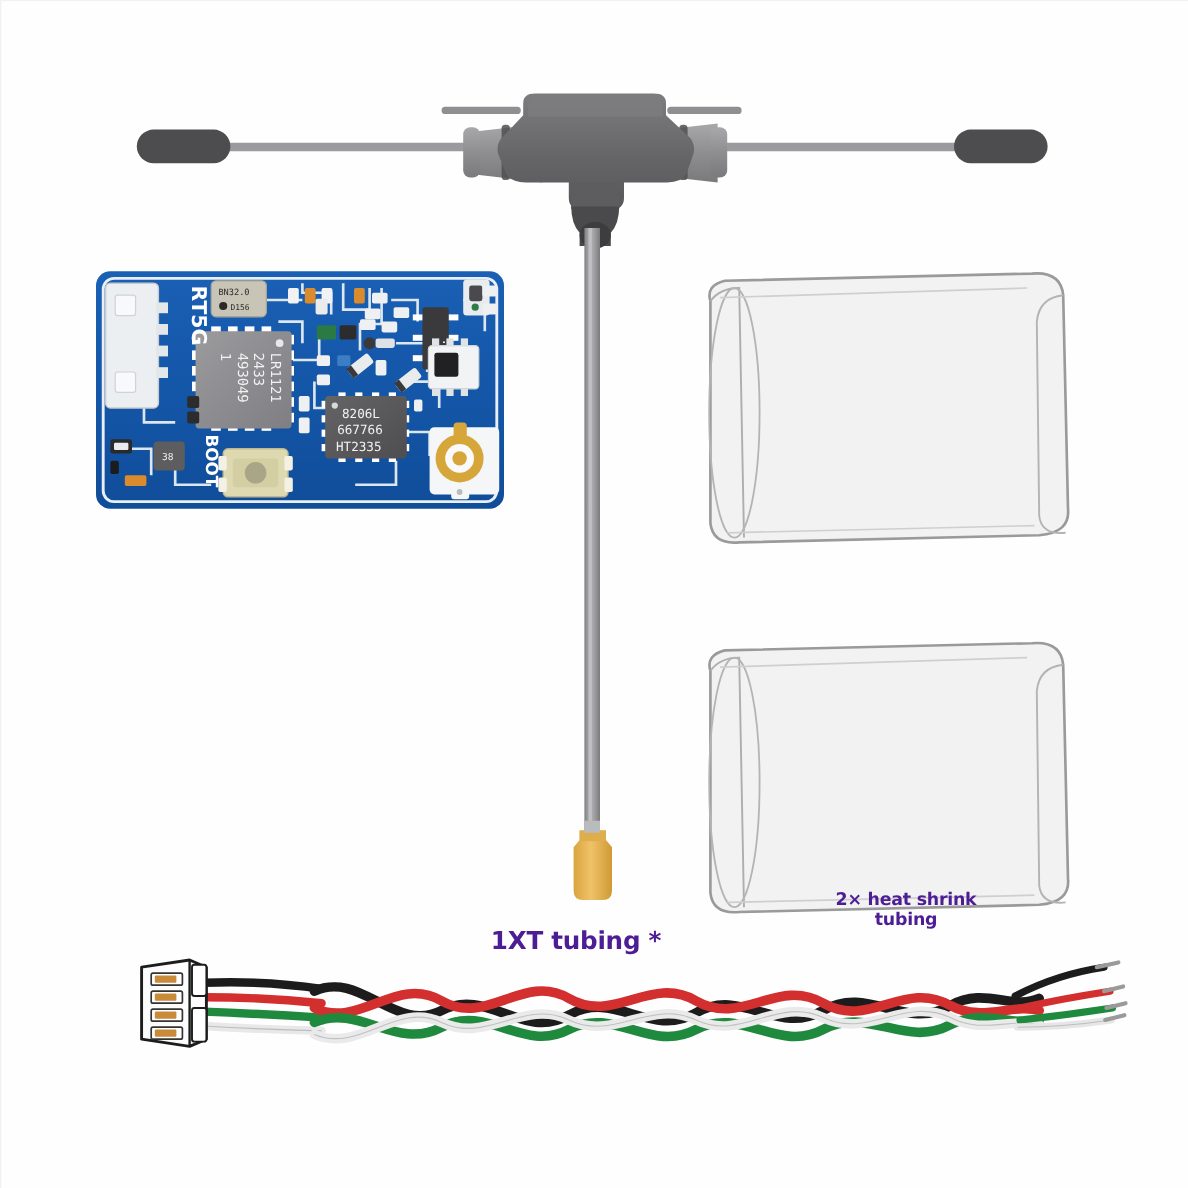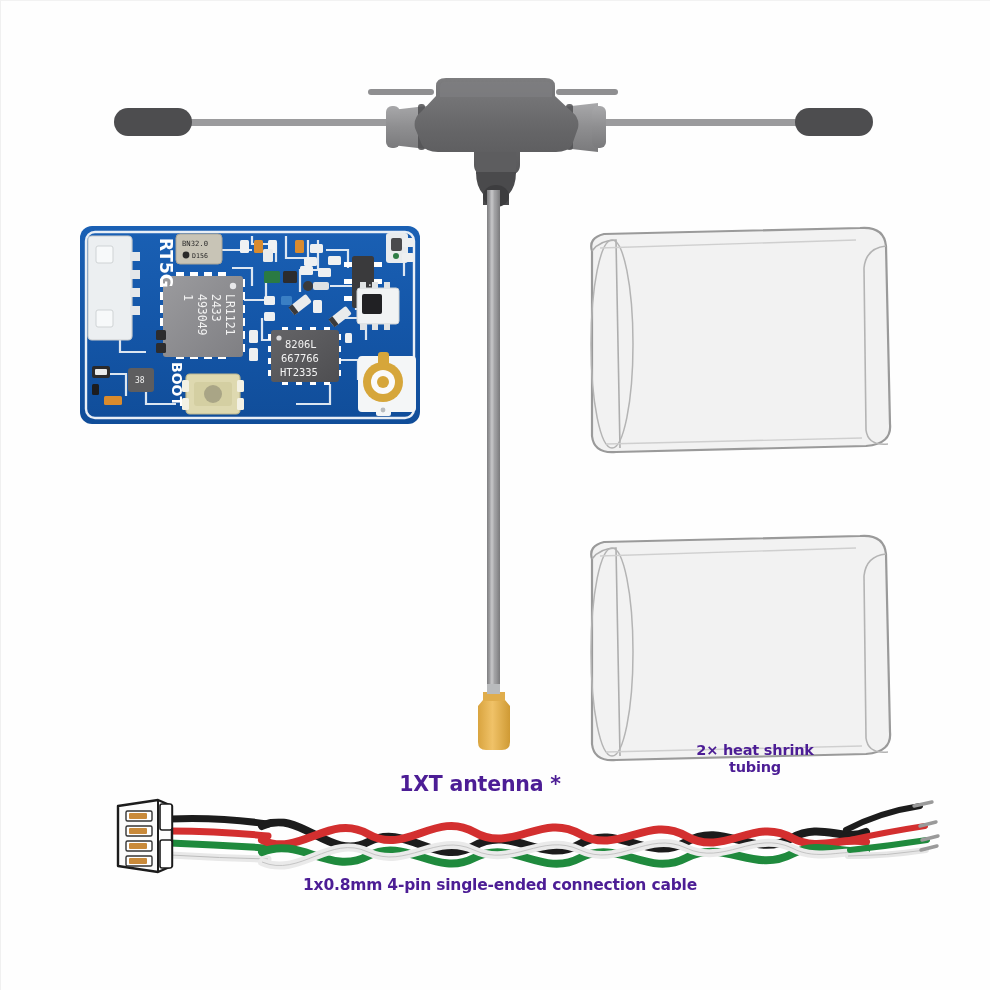--- a/index.html
+++ b/index.html
@@ -454,19 +454,18 @@
       <rect x="126" y="856" width="26" height="10" rx="1.5" fill="#ffffff" stroke="#333" stroke-width="1.4"></rect>
       <rect x="129" y="813" width="18" height="6" rx="1" fill="#c98a3a"></rect>
       <rect x="129" y="828" width="18" height="6" rx="1" fill="#c98a3a"></rect>
       <rect x="129" y="843" width="18" height="6" rx="1" fill="#c98a3a"></rect>
       <rect x="129" y="858" width="18" height="6" rx="1" fill="#c98a3a"></rect>
       <rect x="160" y="804" width="12" height="26" rx="2" fill="#ffffff" stroke="#1c1c1c" stroke-width="1.6"></rect>
       <rect x="160" y="840" width="12" height="28" rx="2" fill="#ffffff" stroke="#1c1c1c" stroke-width="1.6"></rect>
     </g>
   </svg>
 
-  <div class="caption cap-antenna">1XT antenna *</div>
+  <div class="caption cap-antenna">1XT tubing *</div>
 
   <div class="caption cap-tubing">2× heat shrink
 tubing</div>
 
-  <div class="caption cap-cable">1x0.8mm 4-pin single-ended connection cable</div>
 </div>
 
 </body></html>

